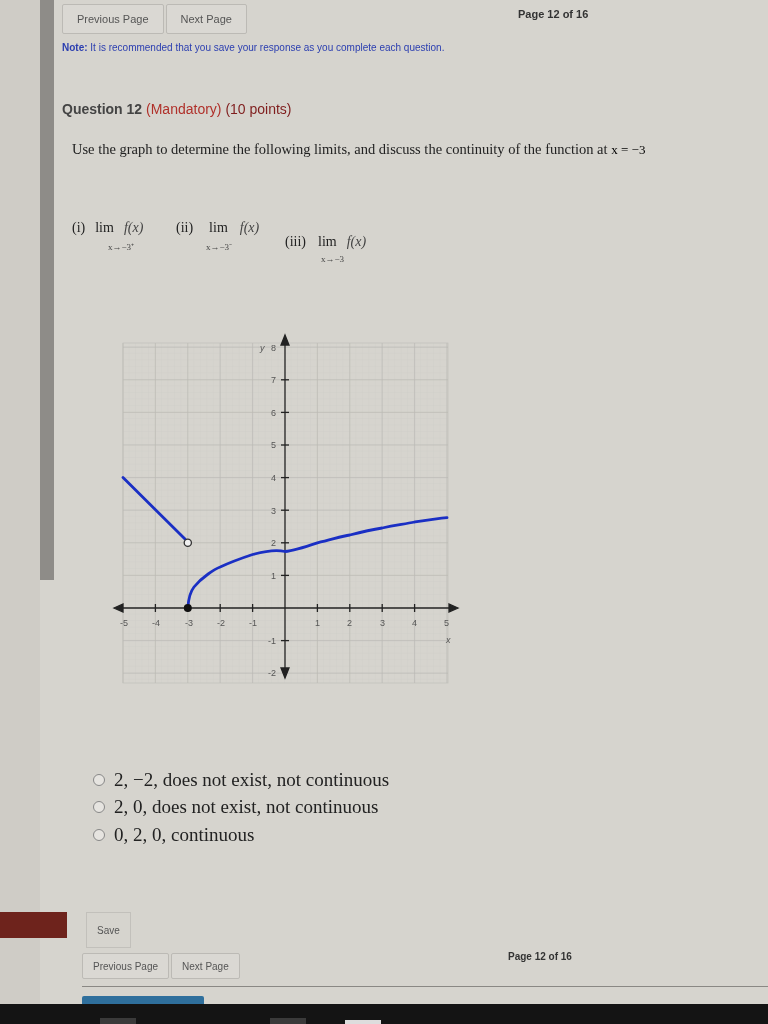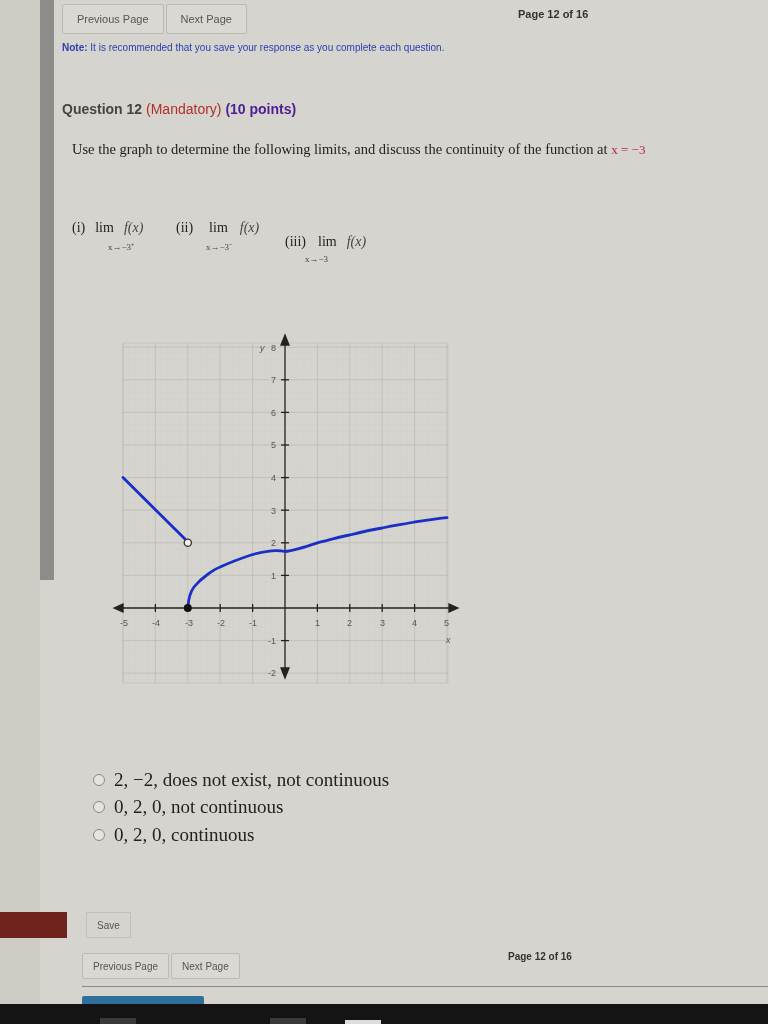--- a/index.html
+++ b/index.html
@@ -34,26 +34,26 @@
   .note {
     position: absolute; left: 62px; top: 42px;
     font-size: 10px; color: #2b3eb0;
   }
   .note b { font-weight: bold; }
   .q-title {
     position: absolute; left: 62px; top: 101px;
     font-size: 14px; font-weight: bold; color: #444;
   }
   .q-title .mand { color: #b0302a; font-weight: normal; }
-  .q-title .pts { font-weight: bold; color: #4c1d95; }
+  .q-title .pts { font-weight: normal; color: #7f1d1d; }
   .q-text {
     position: absolute; left: 72px; top: 141px;
     font-family: "Liberation Serif", serif; font-size: 14.5px; color: #222;
   }
-  .q-text .xeq { color: #be185d; font-size: 13px; }
+  .q-text .xeq { color: #000000; font-size: 13px; }
   .limits {
     position: absolute; left: 72px; top: 218px;
     font-family: "Liberation Serif", serif; color: #222; height: 40px;
   }
   .lim-item { position: absolute; top: 0; white-space: nowrap; }
   .lim-item .lbl { font-size: 14px; }
   .lim-item .lim { font-size: 14px; }
   .lim-item .fx { font-size: 14px; font-style: italic; color: #444; }
   .lim-item .sub {
     position: absolute; top: 22px; font-size: 9px; color: #444; white-space: nowrap;
@@ -70,21 +70,21 @@
   .radio {
     width: 12px; height: 12px; border-radius: 50%;
     border: 1.5px solid #888; background: #e6e4e0;
     margin-right: 9px; flex-shrink: 0;
   }
   .red-block {
     position: absolute; left: 0; top: 912px; width: 67px; height: 26px;
     background: #6e231c;
   }
   .save-btn {
-    position: absolute; left: 86px; top: 912px; height: 26px; padding: 0 10px;
+    position: absolute; left: 86px; top: 912px; height: 36px; padding: 0 10px;
     font-size: 10px; color: #555; background: #d6d4ce;
     border: 1px solid #c2c0bb; display: flex; align-items: center; cursor: pointer;
   }
   .bottom-nav .nav-btn { height: 26px; font-size: 10px; padding: 0 10px; }
   .hr {
     position: absolute; left: 82px; top: 986px; width: 686px; height: 1px;
     background: #8a8884;
   }
   .blue-btn {
     position: absolute; left: 82px; top: 996px; width: 122px; height: 20px;
@@ -134,21 +134,21 @@
   <div class="lim-item" style="left:104px;">
     <span class="lbl">(ii)</span>
     <span class="lim" style="margin-left:12px;">lim</span>
     <span class="fx" style="margin-left:8px;">f(x)</span>
     <span class="sub" style="left:30px;">x→−3⁻</span>
   </div>
   <div class="lim-item" style="left:213px;margin-top:14px;">
     <span class="lbl">(iii)</span>
     <span class="lim" style="margin-left:8px;">lim</span>
     <span class="fx" style="margin-left:6px;">f(x)</span>
-    <span class="sub" style="left:20px;">x→−3</span>
+    <span class="sub" style="left:36px;">x→−3</span>
   </div>
 </div>
 
 <div class="graph">
   <svg width="360" height="370" viewBox="0 0 360 370" xmlns="http://www.w3.org/2000/svg">
     <defs>
       <pattern id="minor" width="6.48" height="6.52" patternUnits="userSpaceOnUse" x="175" y="278">
         <path d="M6.48 0 V6.52 M0 6.52 H6.48" stroke="#c9c7c2" stroke-width="0.4" fill="none"></path>
       </pattern>
     </defs>
@@ -238,21 +238,21 @@
   </svg>
 </div>
 
 <div class="options">
   <label class="option">
       <span class="radio"></span>
       <span>2, −2, does not exist, not continuous</span>
     </label>
   <label class="option">
       <span class="radio"></span>
-      <span>0, 2, 0, not continuous</span>
+      <span>2, 0, does not exist, not continuous</span>
     </label>
   <label class="option">
       <span class="radio"></span>
       <span>0, 2, 0, continuous</span>
     </label>
 </div>
 
 <div class="red-block"></div>
 <button class="save-btn">Save</button>
 

